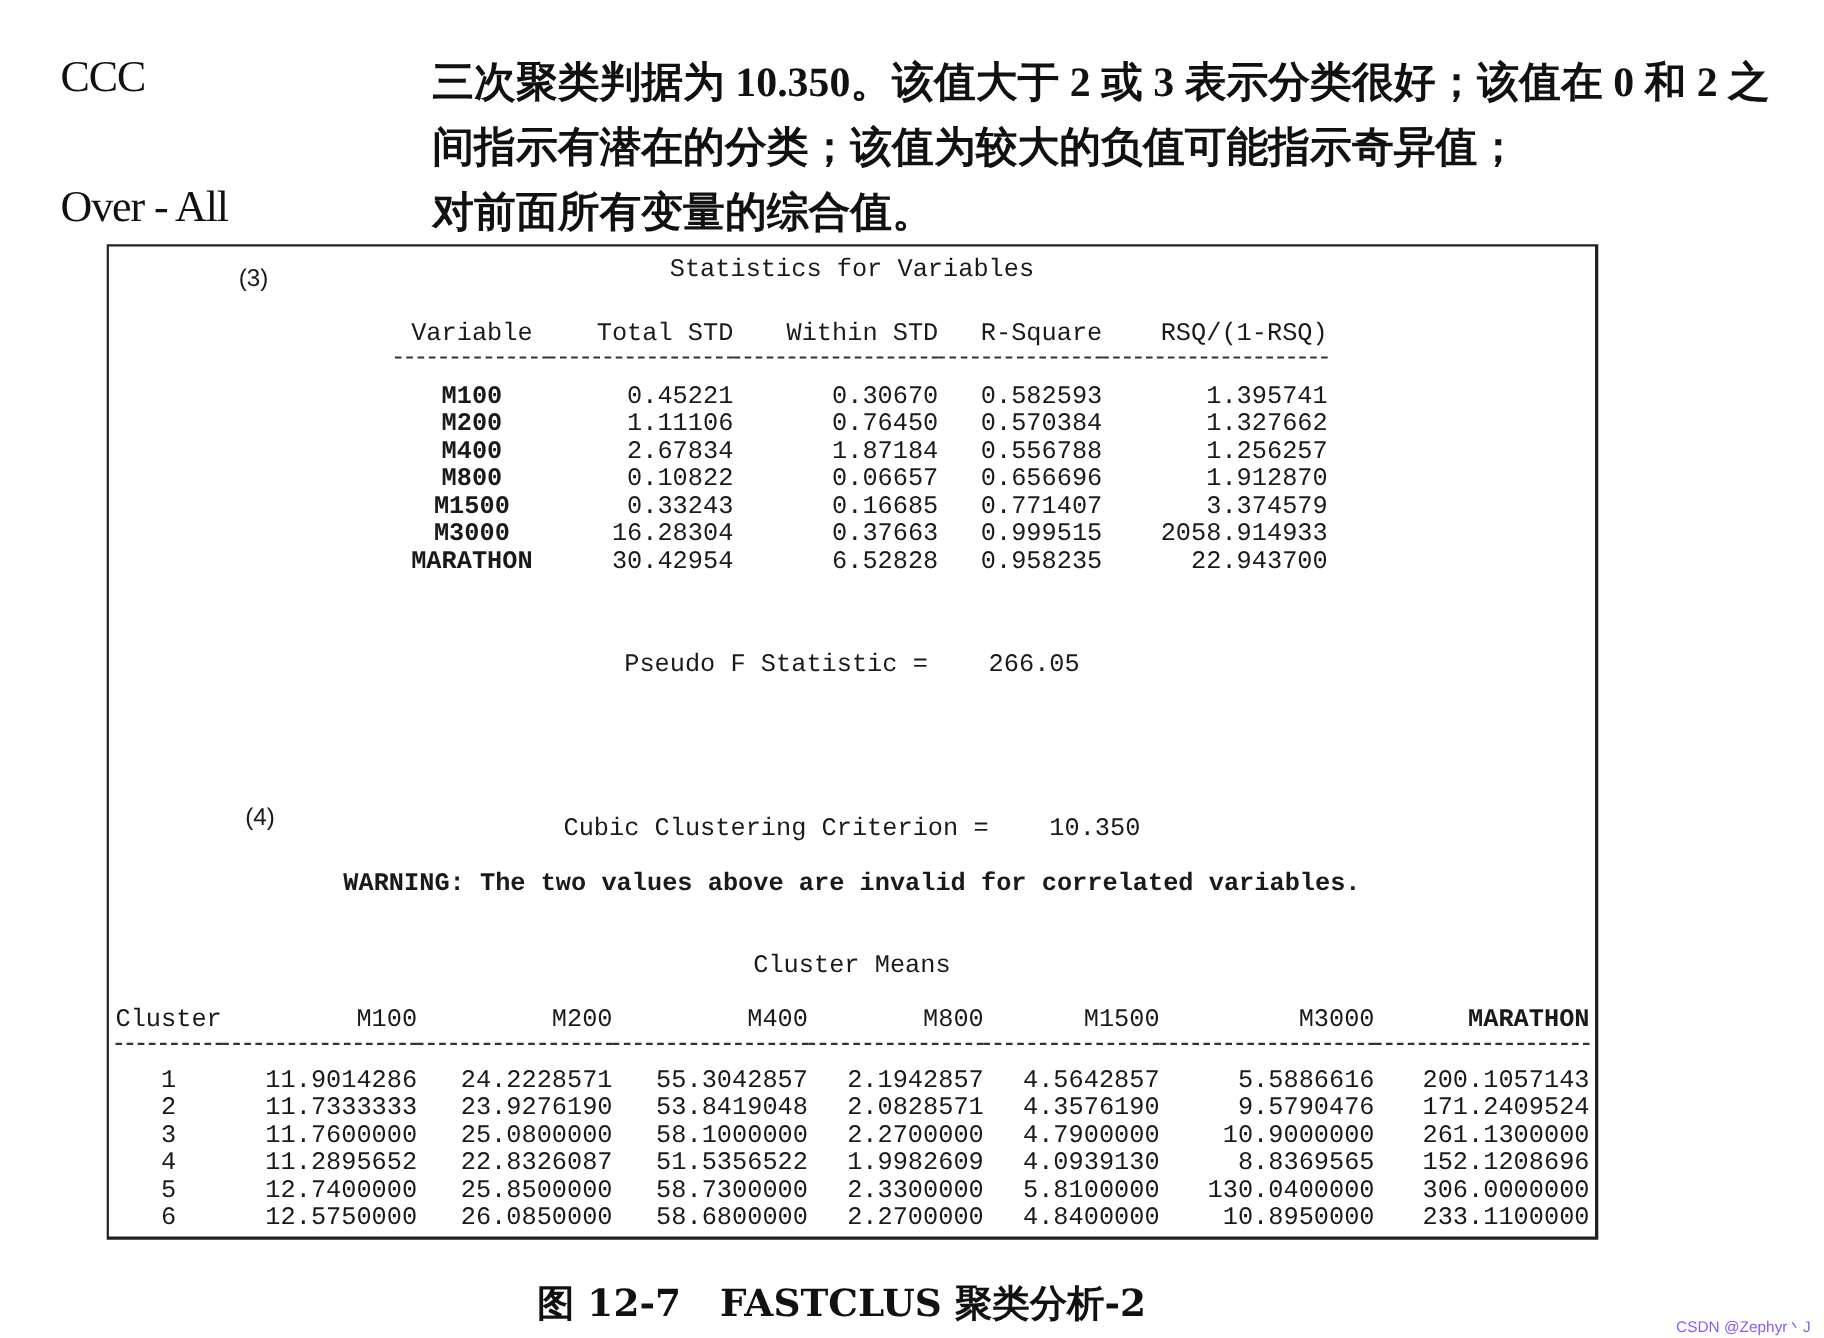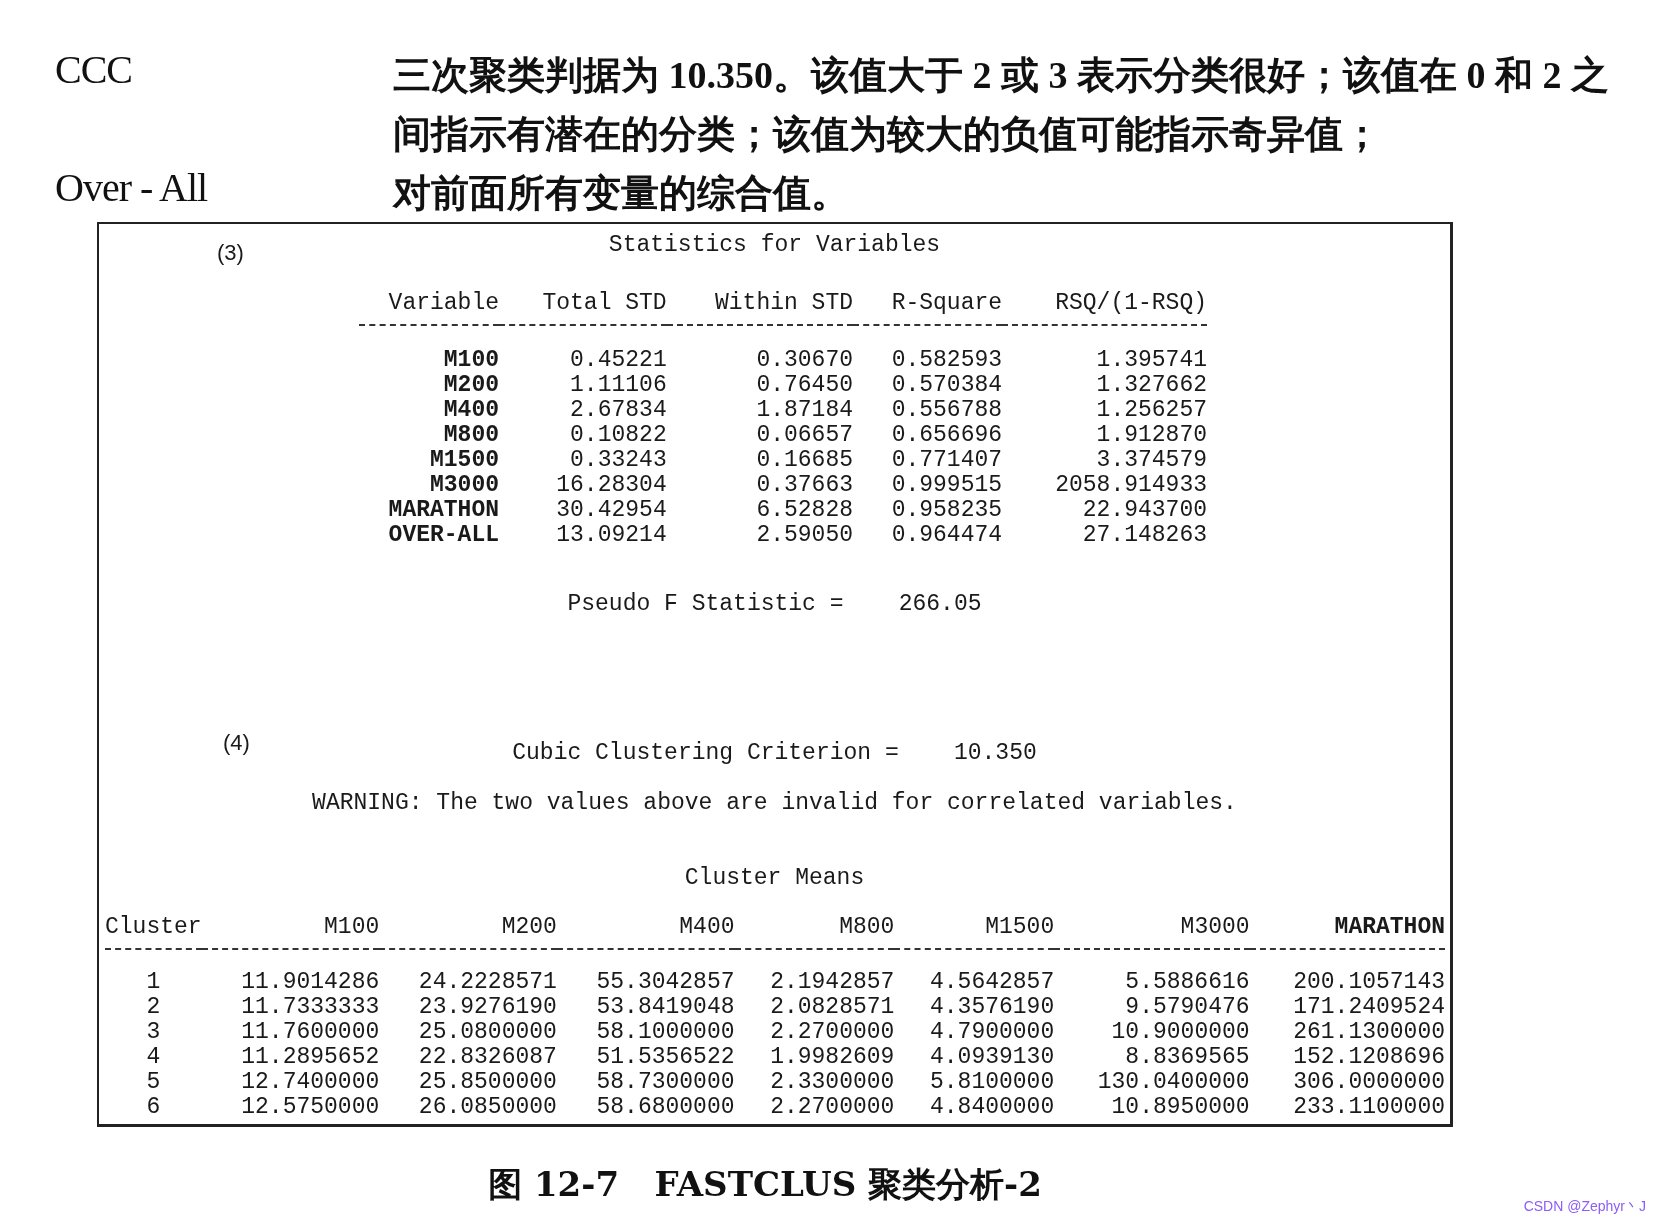--- a/index.html
+++ b/index.html
@@ -94,21 +94,21 @@
       height: 34px;
       vertical-align: top;
       white-space: pre;
     }
     .stats-table td {
       padding: 0;
       height: 25px;
       line-height: 25px;
       white-space: pre;
     }
-    .stats-table .col-var { text-align: right; width: 140px; margin-left: 40px; }
+    .stats-table .col-var { text-align: center; width: 140px; margin-left: 40px; }
     .stats-table .num { text-align: right; }
     .rule-row td {
       height: 22px;
       border-top: 2px dashed #333;
     }
     .var-name { font-weight: bold; }
 
     
     .means-table {
       position: absolute;
@@ -235,36 +235,29 @@
         <td class="num">0.999515</td>
         <td class="num">2058.914933</td>
       </tr>
       <tr>
         <td class="col-var var-name">MARATHON</td>
         <td class="num">30.42954</td>
         <td class="num">6.52828</td>
         <td class="num">0.958235</td>
         <td class="num">22.943700</td>
       </tr>
-      <tr>
-        <td class="col-var var-name">OVER-ALL</td>
-        <td class="num">13.09214</td>
-        <td class="num">2.59050</td>
-        <td class="num">0.964474</td>
-        <td class="num">27.148263</td>
-      </tr>
     </tbody>
   </table>
 
   <div class="centered" style="top:367px;">Pseudo F Statistic =    266.05</div>
 
   <div class="section-marker" style="left:124px; top:506px;">(4)</div>
 
   <div class="centered" style="top:516px;">Cubic Clustering Criterion =    10.350</div>
-  <div class="centered" style="top:566px; font-weight:normal;">WARNING: The two values above are invalid for correlated variables.</div>
+  <div class="centered" style="top:566px; font-weight:bold;">WARNING: The two values above are invalid for correlated variables.</div>
 
   <div class="centered" style="top:641px;">Cluster Means</div>
 
   <table class="means-table">
     <thead>
       <tr>
         <th class="first">Cluster</th>
         <th>M100</th>
         <th>M200</th>
         <th>M400</th>

